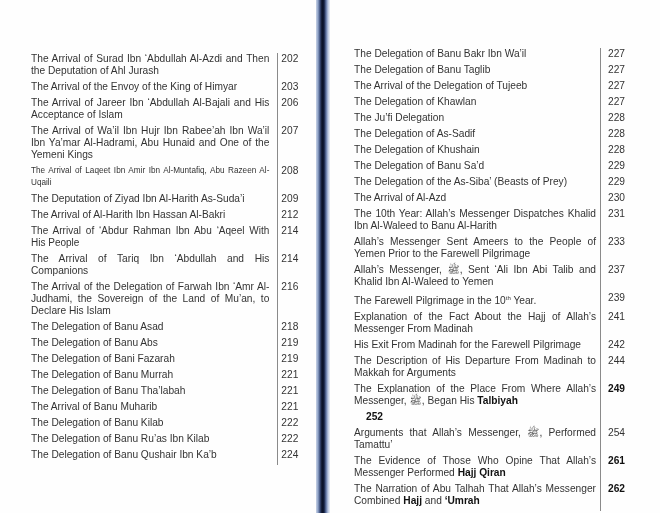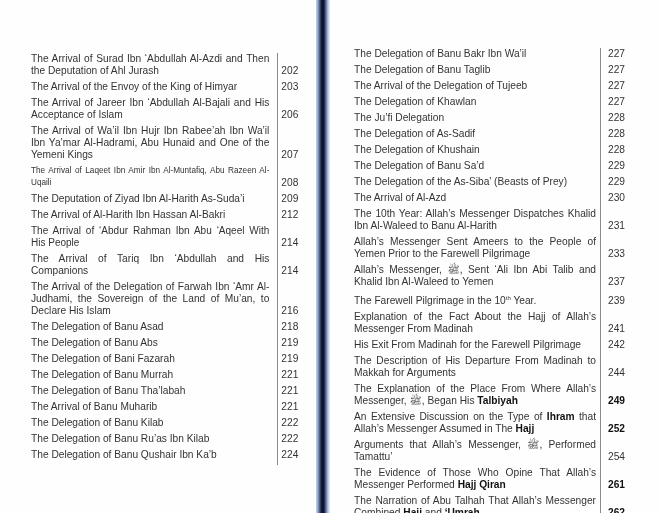--- a/index.html
+++ b/index.html
@@ -14,21 +14,21 @@
   .spine {
     position:absolute; left:316px; top:0; width:14px; height:513px;
     background:linear-gradient(to right,#c9d3e6 0px,#8fa3c8 2px,#3b4d7a 4px,#0a1026 6px,#0f1a3a 8px,#5d72a3 10px,#b8c5e0 12px,#eef1f7 14px);
   }
   .toc { position:absolute; }
   .toc-left { left:31px; top:53px; width:274px; }
   .toc-right { left:24px; top:48px; width:286px; }
   .rule { position:absolute; top:0; bottom:0; width:1px; background:#8a8a8a; }
   .toc-left .rule { left:246px; }
   .toc-right .rule { left:246px; }
-  .entry { display:flex; align-items:flex-end; margin-bottom:4px; position:relative; }
+  .entry { display:flex; align-items:flex-start; margin-bottom:4px; position:relative; }
   .title {
     width:242px; font-size:10.2px; line-height:12px; text-align:justify;
     text-align-last:left; color:#333;
   }
   .title.small { font-size:8.2px; }
   .page-no { width:24px; padding-left:12px; font-size:10.2px; line-height:12px; color:#333; }
   .page-no.bold { font-weight:bold; color:#111; }
   .title b { color:#111; }
 </style>
 </head>
@@ -188,21 +188,20 @@
       </div>
     <div class="entry">
         <div class="title">The Description of His Departure From Madinah to Makkah for Arguments</div>
         <div class="page-no">244</div>
       </div>
     <div class="entry">
         <div class="title"><span>The Explanation of the Place From Where Allah’s Messenger, ﷺ, Began His </span><b>Talbiyah</b></div>
         <div class="page-no bold">249</div>
       </div>
     <div class="entry">
-        <div class="title"><span>An Extensive Discussion on the Type of </span><b>Ihram</b><span> that Allah’s Messenger Assumed in The </span><b>Hajj</b></div>
         <div class="page-no bold">252</div>
       </div>
     <div class="entry">
         <div class="title">Arguments that Allah’s Messenger, ﷺ, Performed Tamattu’</div>
         <div class="page-no">254</div>
       </div>
     <div class="entry">
         <div class="title"><span>The Evidence of Those Who Opine That Allah’s Messenger Performed </span><b>Hajj Qiran</b></div>
         <div class="page-no bold">261</div>
       </div>

